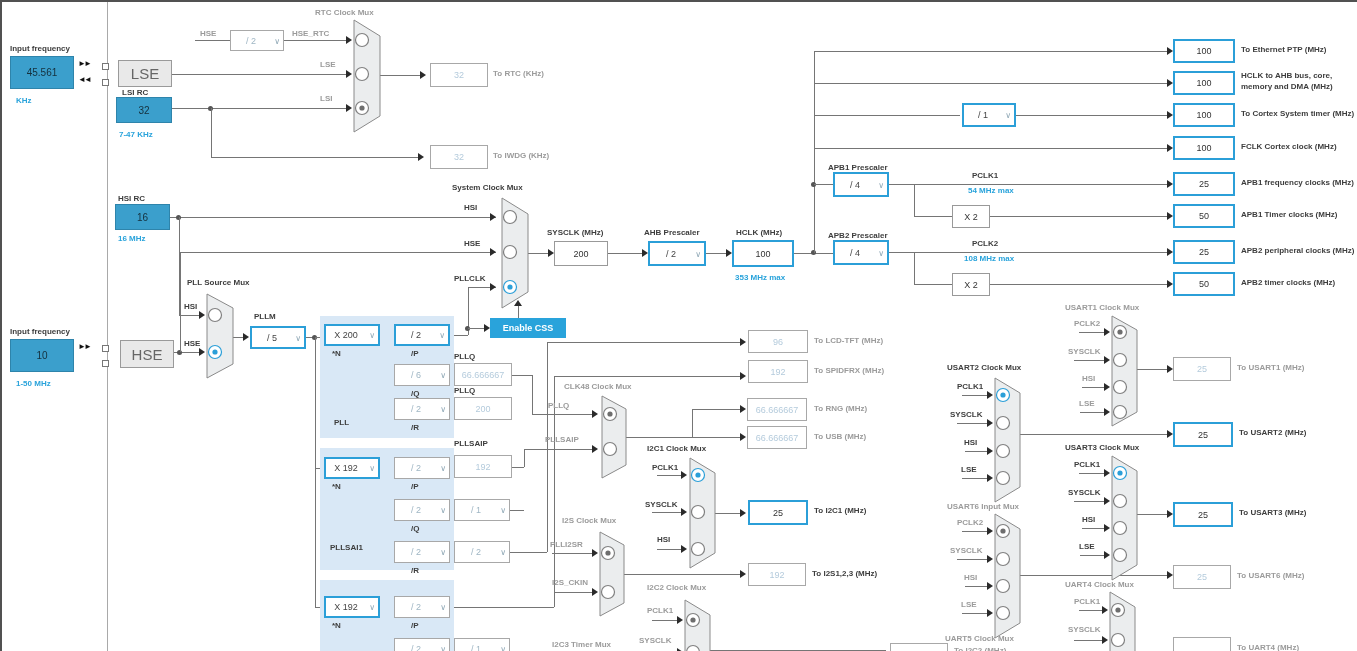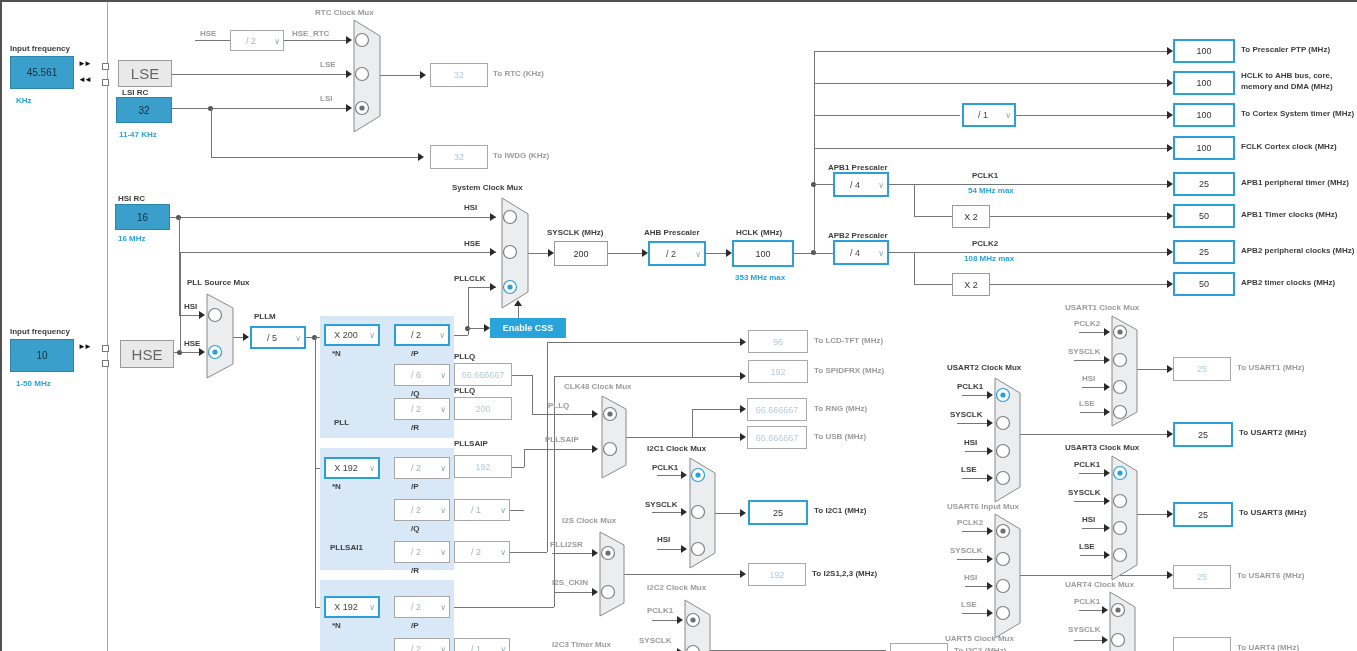--- a/index.html
+++ b/index.html
@@ -253,21 +253,21 @@
   <span class="lab" style="left:8px;top:42px">Input frequency</span>
   <div class="ib" style="left:8px;top:54px;width:64px;height:33px">45.561</div>
   <span class="lab b" style="left:14px;top:94px">KHz</span>
   <span class="da" style="left:76px;top:57px">►►</span>
   <span class="da" style="left:76px;top:73px">◄◄</span>
   <div class="sq" style="left:100px;top:61px"></div>
   <div class="sq" style="left:100px;top:77px"></div>
   <div class="src" style="left:116px;top:58px;width:54px;height:27px">LSE</div>
   <span class="lab" style="left:120px;top:86px">LSI RC</span>
   <div class="ib" style="left:114px;top:95px;width:56px;height:26px">32</div>
-  <span class="lab b" style="left:117px;top:128px">11-47 KHz</span>
+  <span class="lab b" style="left:117px;top:128px">7-47 KHz</span>
   <span class="lab" style="left:116px;top:192px">HSI RC</span>
   <div class="ib" style="left:113px;top:202px;width:55px;height:26px">16</div>
   <span class="lab b" style="left:116px;top:232px">16 MHz</span>
   <span class="lab" style="left:8px;top:325px">Input frequency</span>
   <div class="ib" style="left:8px;top:337px;width:64px;height:33px">10</div>
   <span class="lab b" style="left:14px;top:377px">1-50 MHz</span>
   <span class="da" style="left:76px;top:340px">►►</span>
   <div class="sq" style="left:100px;top:343px"></div>
   <div class="sq" style="left:100px;top:358px"></div>
   <div class="src" style="left:118px;top:338px;width:54px;height:28px">HSE</div>
@@ -363,30 +363,30 @@
   <div class="bx pb" style="left:950px;top:203px;width:38px;height:23px">X 2</div>
   <span class="lab" style="left:826px;top:229px">APB2 Prescaler</span>
   <div class="dd a" style="left:831px;top:238px;width:56px;height:25px">
       <span>/ 4</span>
     </div>
   <span class="lab" style="left:970px;top:237px">PCLK2</span>
   <span class="lab b" style="left:962px;top:252px">108 MHz max</span>
   <div class="bx pb" style="left:950px;top:271px;width:38px;height:23px">X 2</div>
 
   <div class="bx bb" style="left:1171px;top:37px;width:62px;height:24px">100</div>
-  <span class="lab" style="left:1239px;top:43px">To Prescaler PTP (MHz)</span>
+  <span class="lab" style="left:1239px;top:43px">To Ethernet PTP (MHz)</span>
   <div class="bx bb" style="left:1171px;top:69px;width:62px;height:24px">100</div>
   <span class="lab" style="left:1239px;top:69px">HCLK to AHB bus, core,</span>
   <span class="lab" style="left:1239px;top:80px">memory and DMA (MHz)</span>
   <div class="bx bb" style="left:1171px;top:101px;width:62px;height:24px">100</div>
   <span class="lab" style="left:1239px;top:107px">To Cortex System timer (MHz)</span>
   <div class="bx bb" style="left:1171px;top:134px;width:62px;height:24px">100</div>
   <span class="lab" style="left:1239px;top:140px">FCLK Cortex clock (MHz)</span>
   <div class="bx bb" style="left:1171px;top:170px;width:62px;height:24px">25</div>
-  <span class="lab" style="left:1239px;top:176px">APB1 peripheral timer (MHz)</span>
+  <span class="lab" style="left:1239px;top:176px">APB1 frequency clocks (MHz)</span>
   <div class="bx bb" style="left:1171px;top:202px;width:62px;height:24px">50</div>
   <span class="lab" style="left:1239px;top:208px">APB1 Timer clocks (MHz)</span>
   <div class="bx bb" style="left:1171px;top:238px;width:62px;height:24px">25</div>
   <span class="lab" style="left:1239px;top:244px">APB2 peripheral clocks (MHz)</span>
   <div class="bx bb" style="left:1171px;top:270px;width:62px;height:24px">50</div>
   <span class="lab" style="left:1239px;top:276px">APB2 timer clocks (MHz)</span>
 
   <div class="blk" style="left:318px;top:446px;width:134px;height:122px"></div>
   <div class="dd a" style="left:322px;top:455px;width:56px;height:22px">
       <span>X 192</span>

